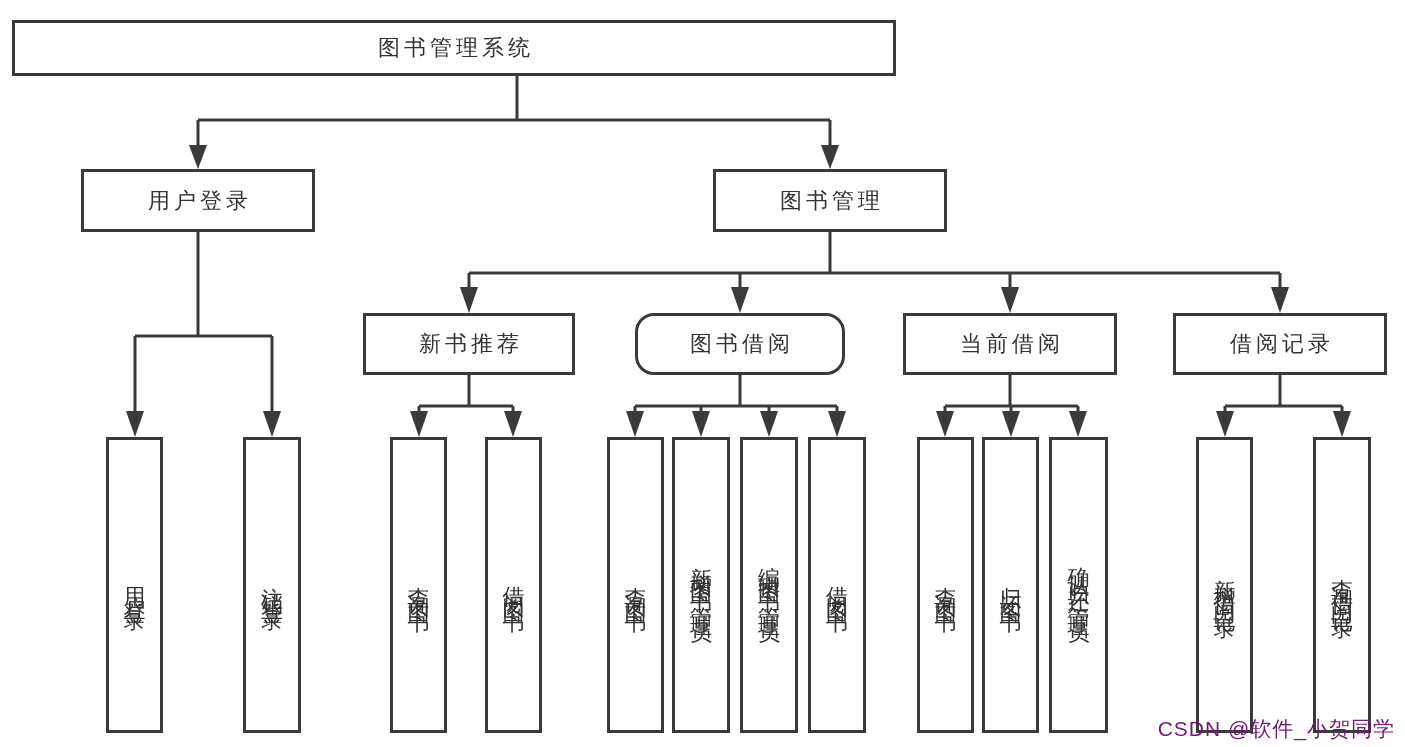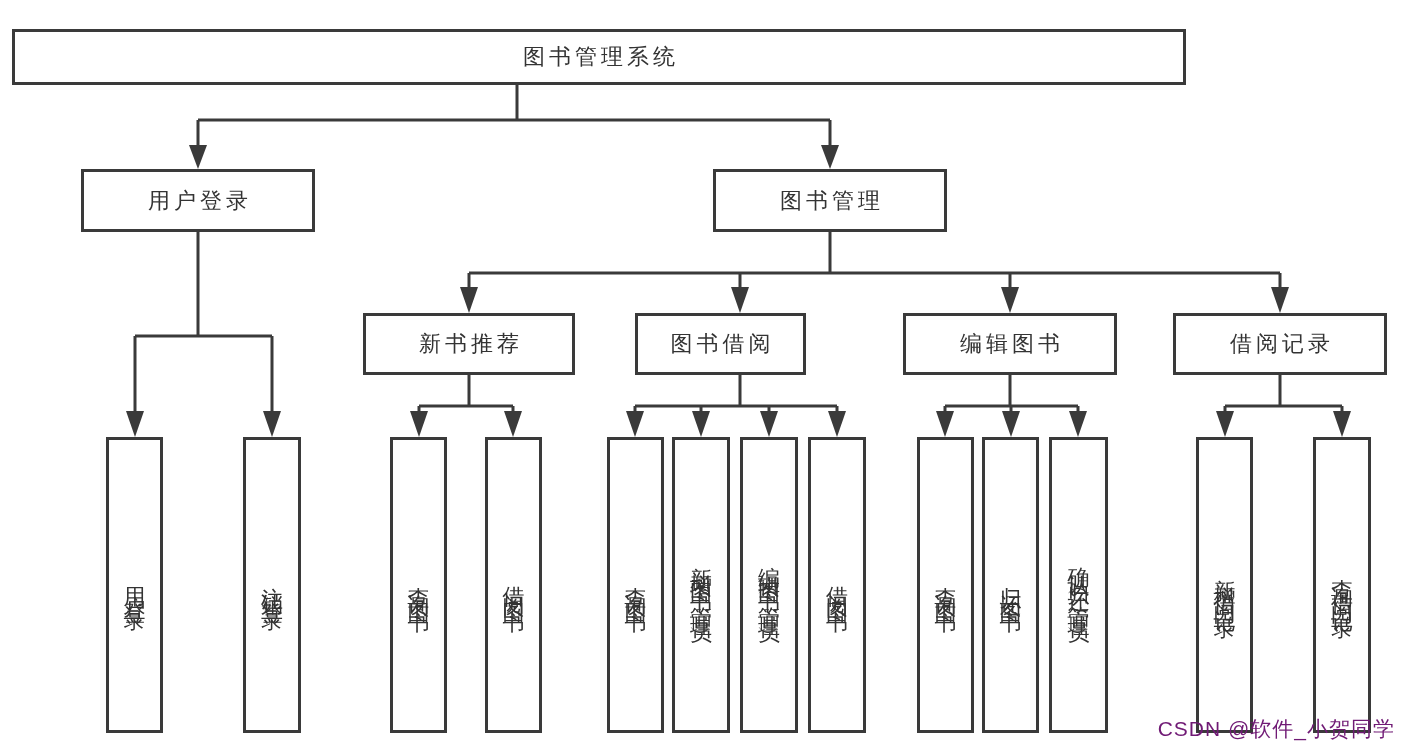--- a/index.html
+++ b/index.html
@@ -82,28 +82,28 @@
       <polygon points="760,411 778,411 769,437"></polygon>
       <polygon points="828,411 846,411 837,437"></polygon>
       <polygon points="936,411 954,411 945,437"></polygon>
       <polygon points="1002,411 1020,411 1011,437"></polygon>
       <polygon points="1069,411 1087,411 1078,437"></polygon>
       <polygon points="1216,411 1234,411 1225,437"></polygon>
       <polygon points="1333,411 1351,411 1342,437"></polygon>
     </g>
   </svg>
 
-  <div class="node" style="left:12px; top:29px; width:1174px; height:56px;">图书管理系统</div>
+  <div class="node" style="left:12px; top:20px; width:884px; height:56px;">图书管理系统</div>
 
   <div class="node" style="left:81px; top:169px; width:234px; height:63px;">用户登录</div>
   <div class="node" style="left:363px; top:313px; width:212px; height:62px;">新书推荐</div>
 
   <div class="node" style="left:713px; top:169px; width:234px; height:63px;">图书管理</div>
-  <div class="node" style="left:635px; top:313px; width:171px; height:62px;">图书借阅</div>
-  <div class="node" style="left:903px; top:313px; width:214px; height:62px;">编辑图书</div>
+  <div class="node" style="left:635px; top:313px; width:210px; height:62px;border-radius:19px;">图书借阅</div>
+  <div class="node" style="left:903px; top:313px; width:214px; height:62px;">当前借阅</div>
   <div class="node" style="left:1173px; top:313px; width:214px; height:62px;">借阅记录</div>
 
   <div class="node vnode" style="left:106px; top:437px; width:57px; height:296px;">用户登录</div>
   <div class="node vnode" style="left:243px; top:437px; width:58px; height:296px;">注销登录</div>
 
   <div class="node vnode" style="left:390px; top:437px; width:57px; height:296px;">查询图书</div>
   <div class="node vnode" style="left:485px; top:437px; width:57px; height:296px;">借阅图书</div>
 
   <div class="node vnode" style="left:607px; top:437px; width:57px; height:296px;">查询图书</div>
   <div class="node vnode" style="left:672px; top:437px; width:58px; height:296px;">新增图书（管理员）</div>

